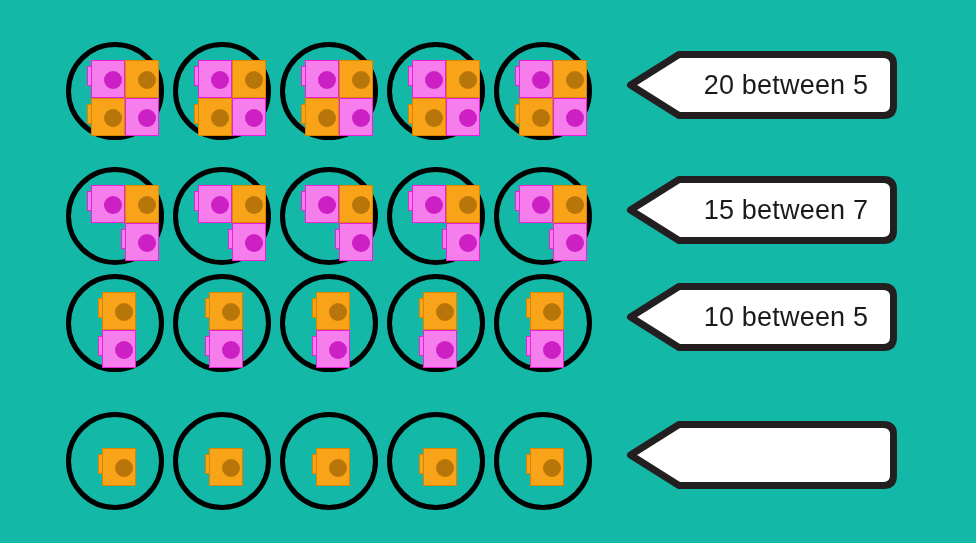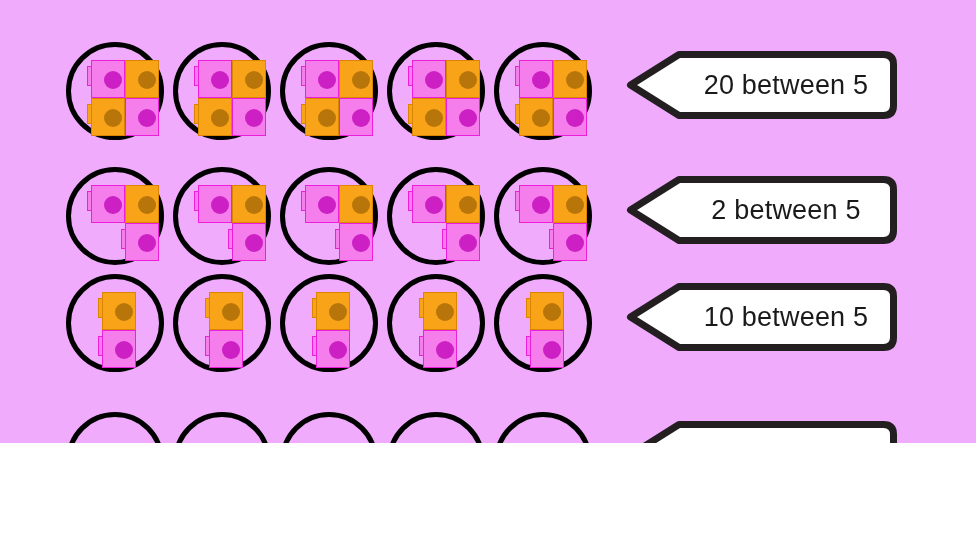--- a/index.html
+++ b/index.html
@@ -3,22 +3,22 @@
 <meta charset="utf-8">
 <style>
   html, body {
     margin: 0;
     padding: 0;
     background: #ffffff;
   }
   #stage {
     position: relative;
     width: 976px;
-    height: 443px;
-    background: #f0abfc;
+    height: 543px;
+    background: #14b8a6;
     overflow: hidden;
     font-family: "Liberation Sans", sans-serif;
   }
   .row {
     position: absolute;
     left: 0;
     width: 976px;
     height: 120px;
   }
   .group-circle {
@@ -363,21 +363,21 @@
             <div class="body">
               <div class="dot"></div>
             </div>
           </div>
         </div>
       </div>
       <div class="banner" style="left: 625px; top: 8px;">
         <svg width="272" height="70" viewBox="0 0 272 70">
           <path d="M 54 4.5 H 258.5 Q 268.5 4.5 268.5 14.5 V 55.5 Q 268.5 65.5 258.5 65.5 H 54 L 5.5 35 Z" fill="#ffffff" stroke="#231f20" stroke-width="7" stroke-linejoin="round"></path>
         </svg>
-        <div class="banner-label">2 between 5</div>
+        <div class="banner-label">15 between 7</div>
       </div>
     </div>
     <div class="row" style="top: 274px; padding-left: 16px;">
       <div class="group-circle" style="left: 66px; top: 0px;">
         <div class="cube-stack">
           <div class="cube orange" style="left: 27px; top: 13px; z-index: 11;">
             <div class="nub"></div>
             <div class="body">
               <div class="dot"></div>
             </div>

